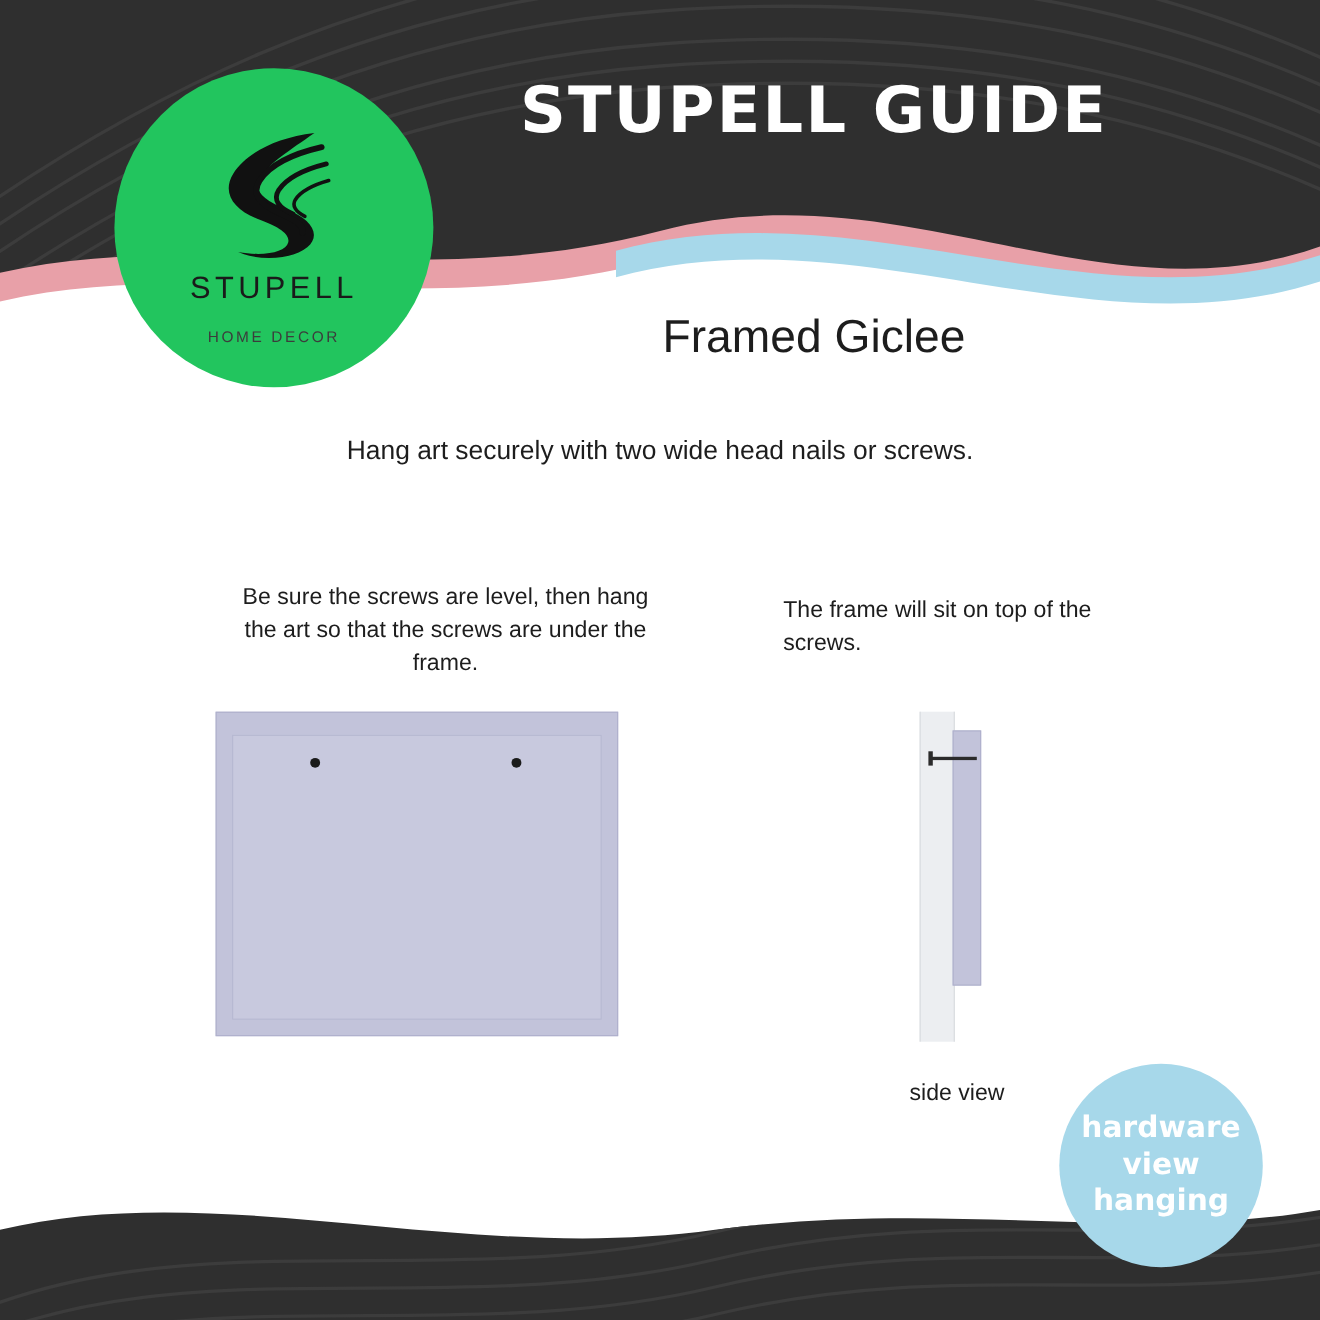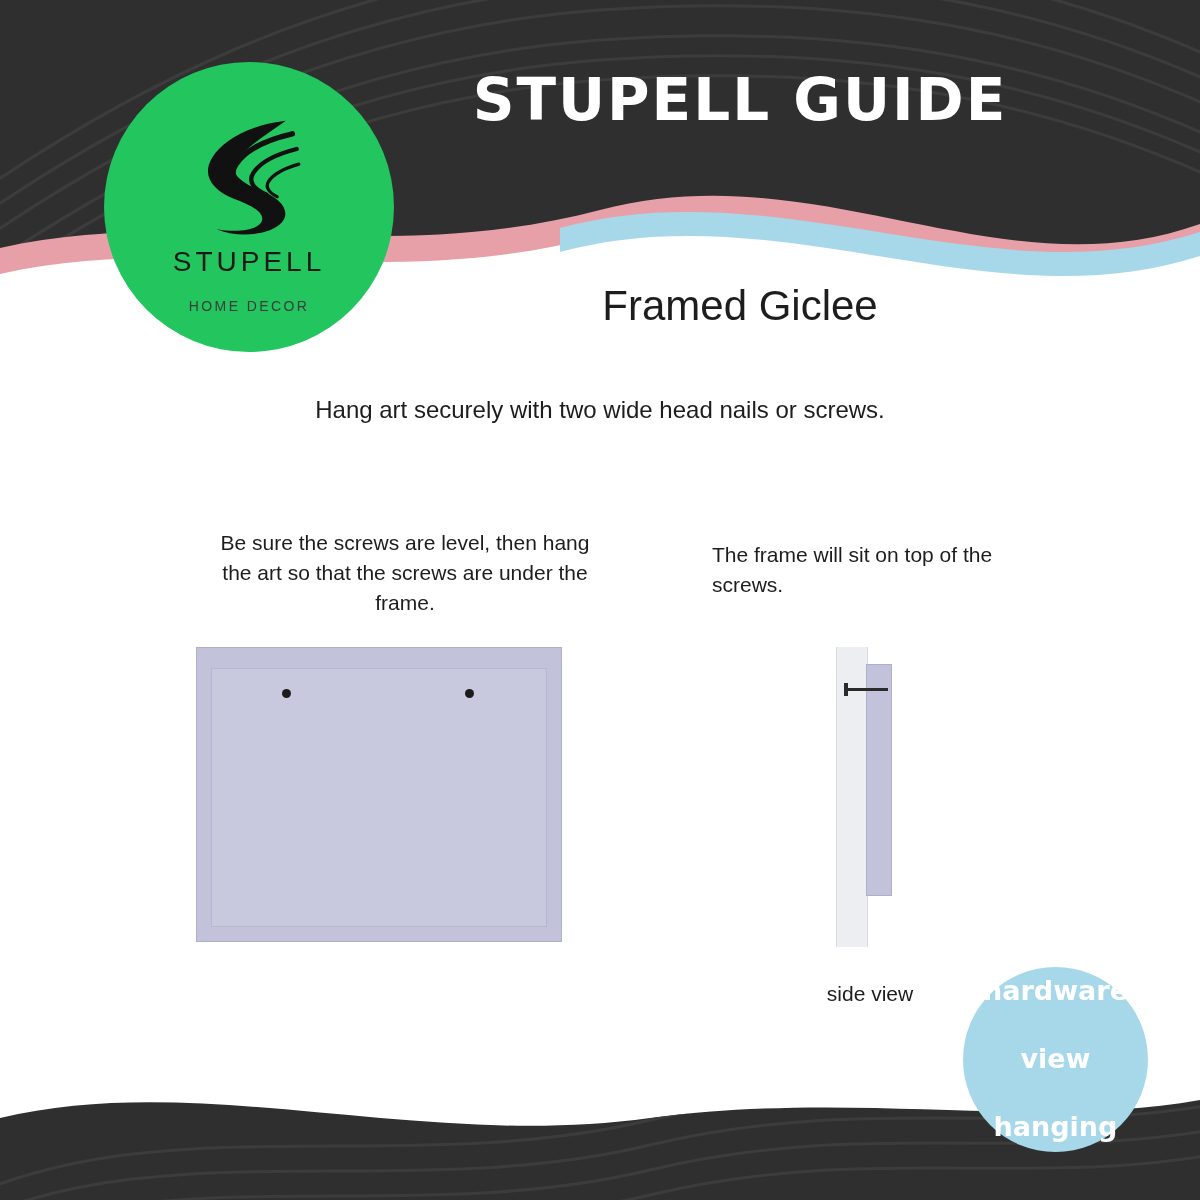--- a/index.html
+++ b/index.html
@@ -205,21 +205,20 @@
     display: flex;
     flex-direction: column;
     align-items: center;
     justify-content: center;
     color: #ffffff;
     font-family: "DejaVu Sans", sans-serif;
     font-weight: bold;
     font-size: 27px;
     line-height: 1.22;
     text-align: center;
-    gap: 35px;
   }
 </style>
 </head>
 <body>
 
 <div id="page">
 
   <svg class="banner-svg" viewBox="0 0 1200 1200">
     <defs>
       <clipPath id="topClip">

